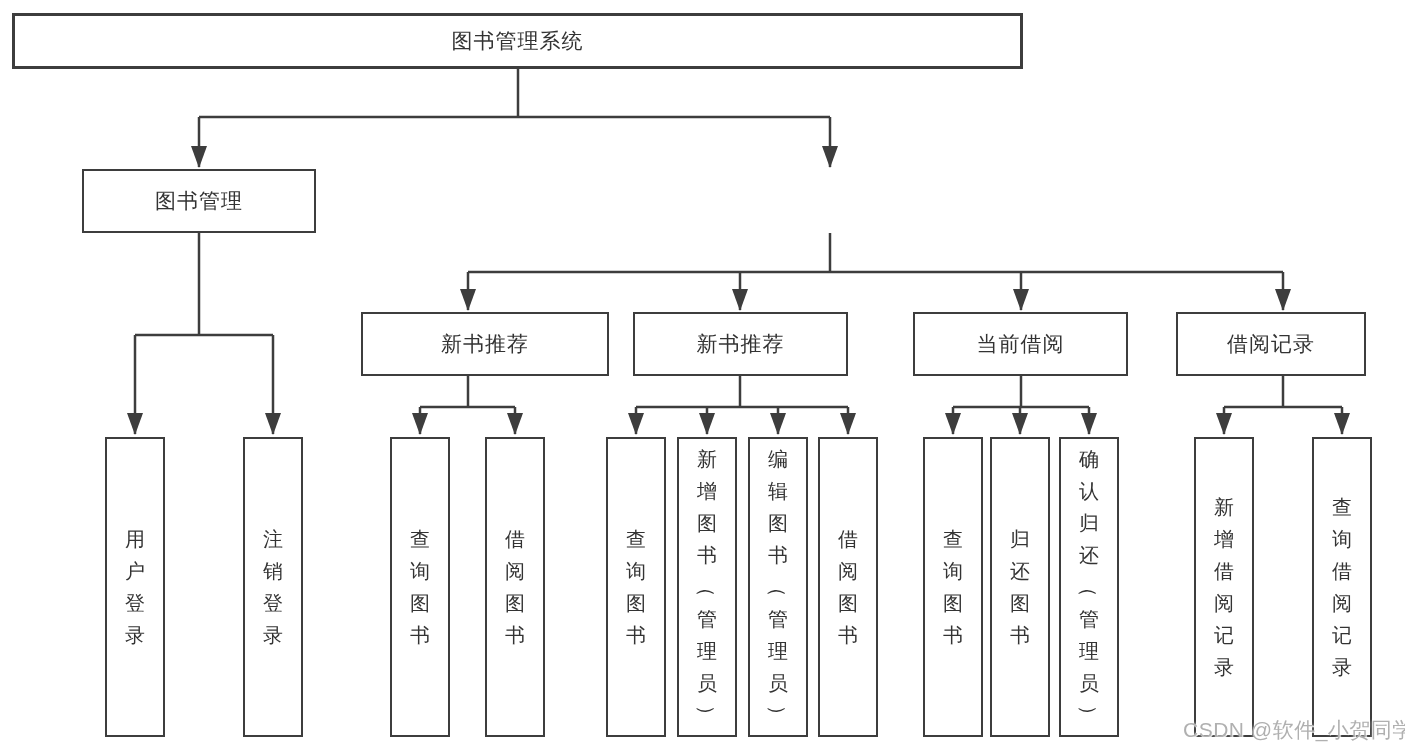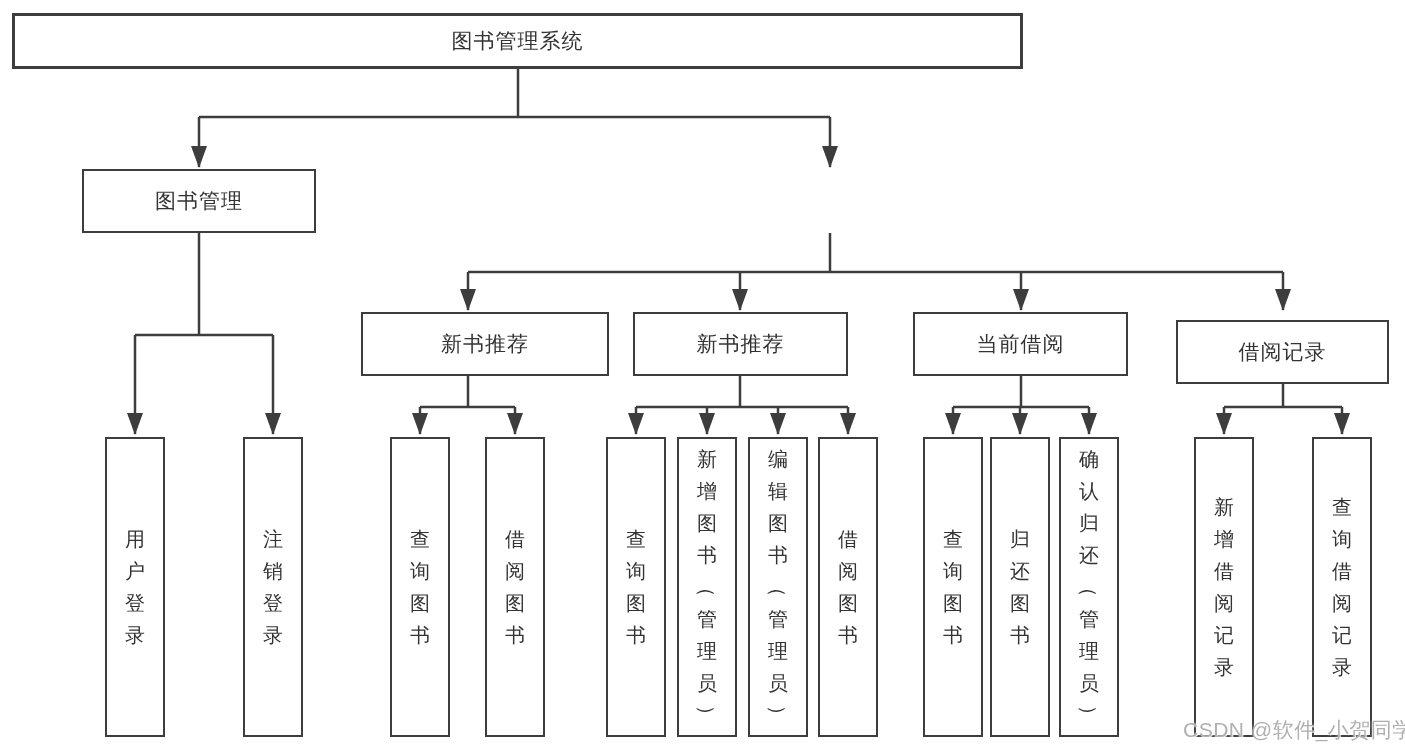--- a/index.html
+++ b/index.html
@@ -119,21 +119,21 @@
     </g>
   </svg>
 
   <div class="node hbox root-box" style="left:12px; top:13px; width:1011px; height:56px;">图书管理系统</div>
 
   <div class="node hbox" style="left:82px; top:169px; width:234px; height:64px;">图书管理</div>
 
   <div class="node hbox" style="left:361px; top:312px; width:248px; height:64px;text-align:right;">新书推荐</div>
   <div class="node hbox" style="left:633px; top:312px; width:215px; height:64px;">新书推荐</div>
   <div class="node hbox" style="left:913px; top:312px; width:215px; height:64px;">当前借阅</div>
-  <div class="node hbox" style="left:1176px; top:312px; width:213px; height:64px;margin-top:8px;">借阅记录</div>
+  <div class="node hbox" style="left:1176px; top:312px; width:190px; height:64px;">借阅记录</div>
 
   <div class="node vbox" style="left:105px; top:437px; width:60px; height:300px;">
       <span class="vchar">用</span>
       <span class="vchar">户</span>
       <span class="vchar">登</span>
       <span class="vchar">录</span>
     </div>
   <div class="node vbox" style="left:243px; top:437px; width:60px; height:300px;">
       <span class="vchar">注</span>
       <span class="vchar">销</span>

